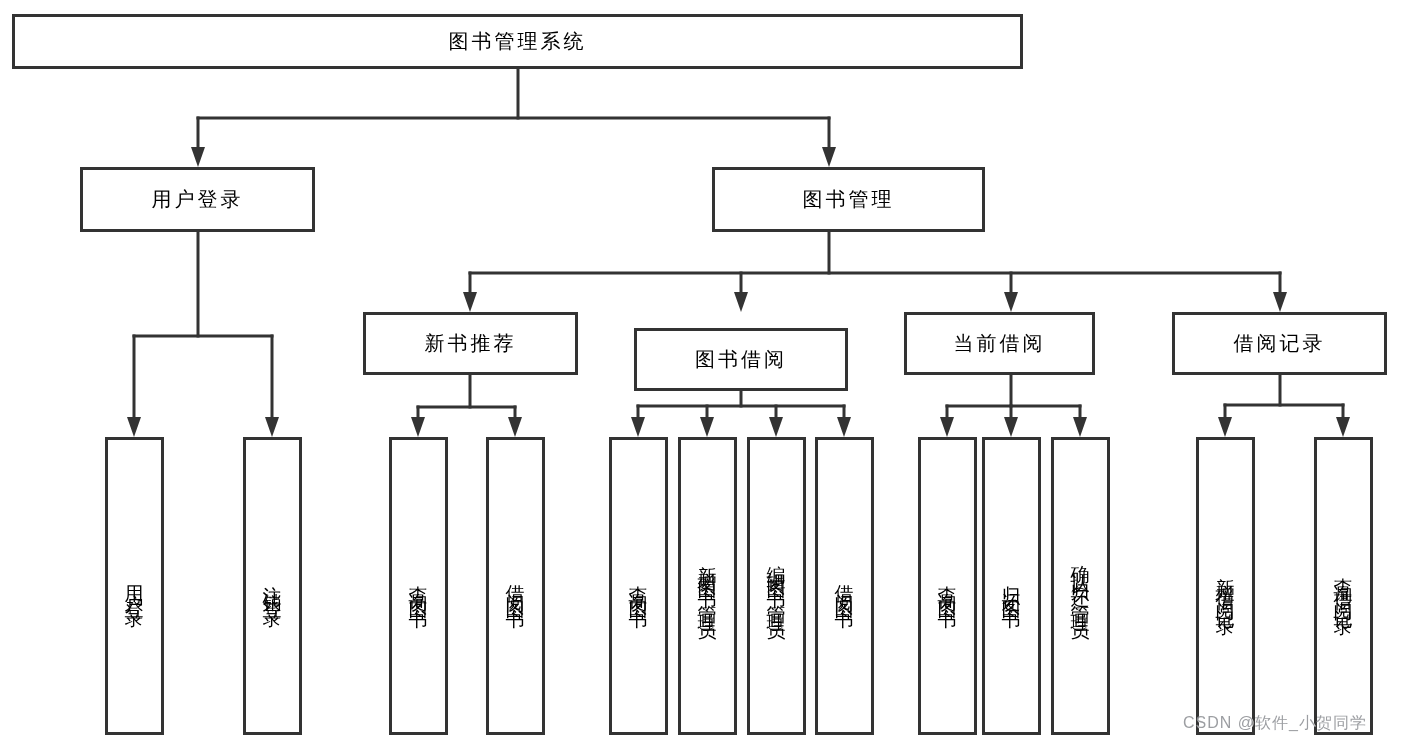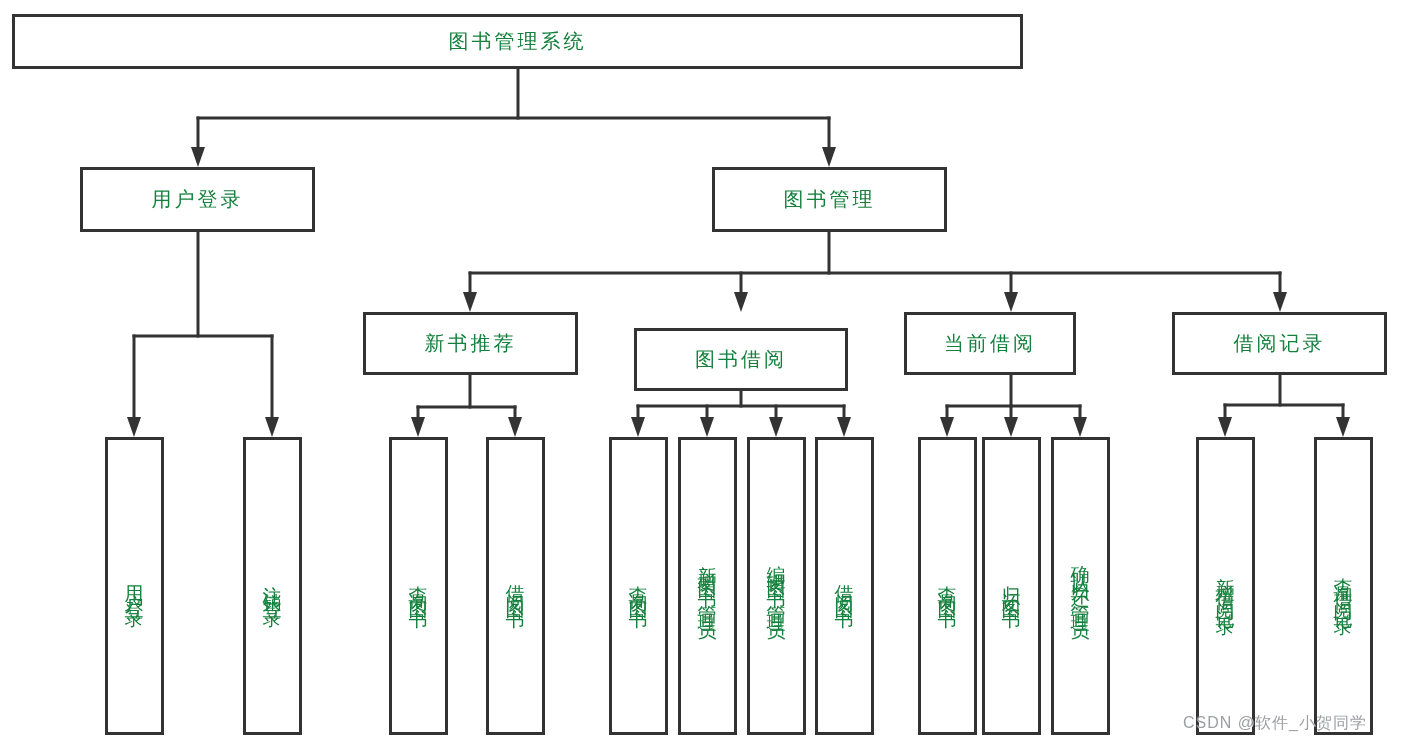--- a/index.html
+++ b/index.html
@@ -27,21 +27,21 @@
     stroke: none;
   }
   .box {
     position: absolute;
     box-sizing: border-box;
     border: 3px solid #333333;
     background: #ffffff;
     display: flex;
     align-items: center;
     justify-content: center;
-    color: #15803d;
+    color: #000000;
     font-size: 20px;
     letter-spacing: 3px;
     text-align: center;
     white-space: nowrap;
   }
   .vbox {
     writing-mode: vertical-rl;
     text-orientation: mixed;
     font-size: 19px;
     letter-spacing: 8px;
@@ -137,25 +137,25 @@
       <line x1="1225" y1="405" x2="1225" y2="420"></line>
       <polygon points="1218,417 1232,417 1225,437"></polygon>
       <line x1="1343" y1="405" x2="1343" y2="420"></line>
       <polygon points="1336,417 1350,417 1343,437"></polygon>
     </g>
   </svg>
 
   <div class="box" style="left:12px; top:14px; width:1011px; height:55px;">图书管理系统</div>
 
   <div class="box" style="left:80px; top:167px; width:235px; height:65px;">用户登录</div>
-  <div class="box" style="left:712px; top:167px; width:235px; height:65px;">图书管理</div>
+  <div class="box" style="left:712px; top:167px; width:273px; height:65px;">图书管理</div>
 
   <div class="box" style="left:363px; top:312px; width:215px; height:63px;">新书推荐</div>
   <div class="box" style="left:634px; top:312px; width:214px; height:63px;margin-top:16px;">图书借阅</div>
-  <div class="box" style="left:904px; top:312px; width:172px; height:63px;">当前借阅</div>
+  <div class="box" style="left:904px; top:312px; width:191px; height:63px;">当前借阅</div>
   <div class="box" style="left:1172px; top:312px; width:215px; height:63px;">借阅记录</div>
 
   <div class="box vbox" style="left:105px; top:437px; width:59px; height:298px;">用户登录</div>
   <div class="box vbox" style="left:243px; top:437px; width:59px; height:298px;">注销登录</div>
 
   <div class="box vbox" style="left:389px; top:437px; width:59px; height:298px;">查询图书</div>
   <div class="box vbox" style="left:486px; top:437px; width:59px; height:298px;">借阅图书</div>
 
   <div class="box vbox" style="left:609px; top:437px; width:59px; height:298px;">查询图书</div>
   <div class="box vbox" style="left:678px; top:437px; width:59px; height:298px;">新增图书（管理员）</div>

